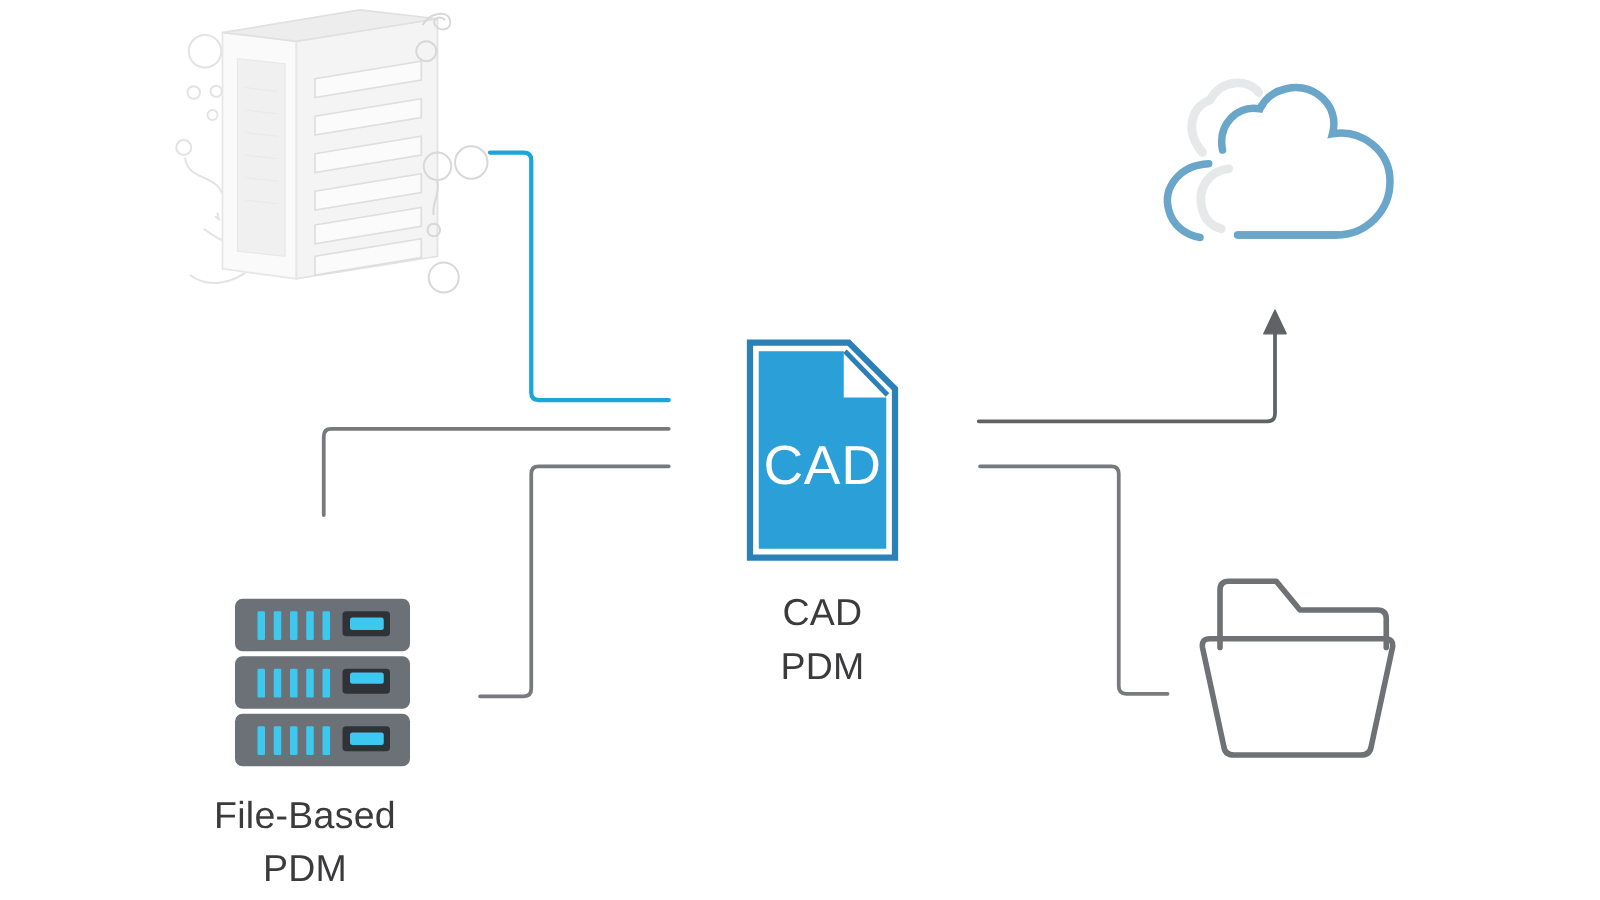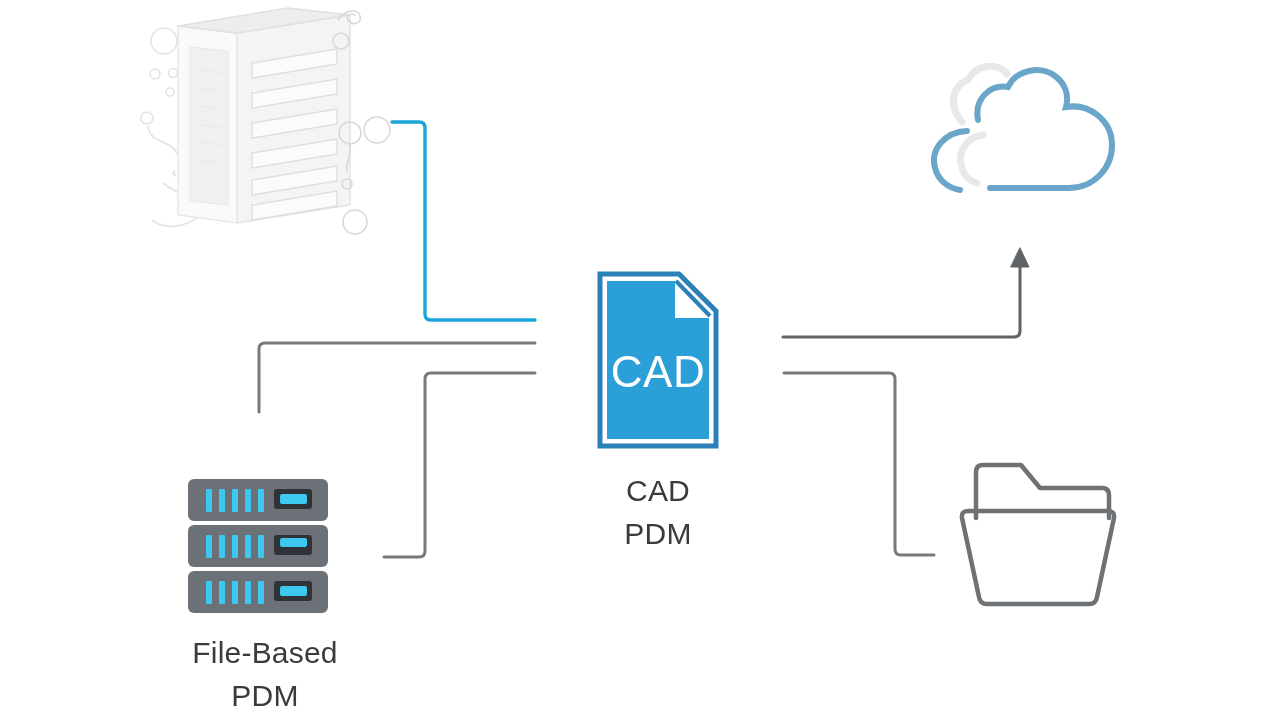--- a/index.html
+++ b/index.html
@@ -32,21 +32,21 @@
     position: absolute;
     text-align: center;
     color: #3b3b3d;
     font-size: 30px;
     line-height: 1.42;
     letter-spacing: 0.2px;
     font-family: "Liberation Sans", sans-serif;
     white-space: pre-line;
     user-select: none;
   }
-  #label-file-pdm { left: 145px; top: 632px; width: 240px; text-align: center; }
+  #label-file-pdm { left: 124px; top: 632px; width: 240px; text-align: center; }
   #label-cad-pdm  { left: 558px; top: 470px; width: 200px; }
   #label-basic-storage { left: 915px; top: 632px; width: 240px; }
   .cad-text {
     font-size: 44px;
     fill: #ffffff;
     font-family: "Liberation Sans", sans-serif;
     letter-spacing: 0.5px;
   }
 </style>
 </head>

